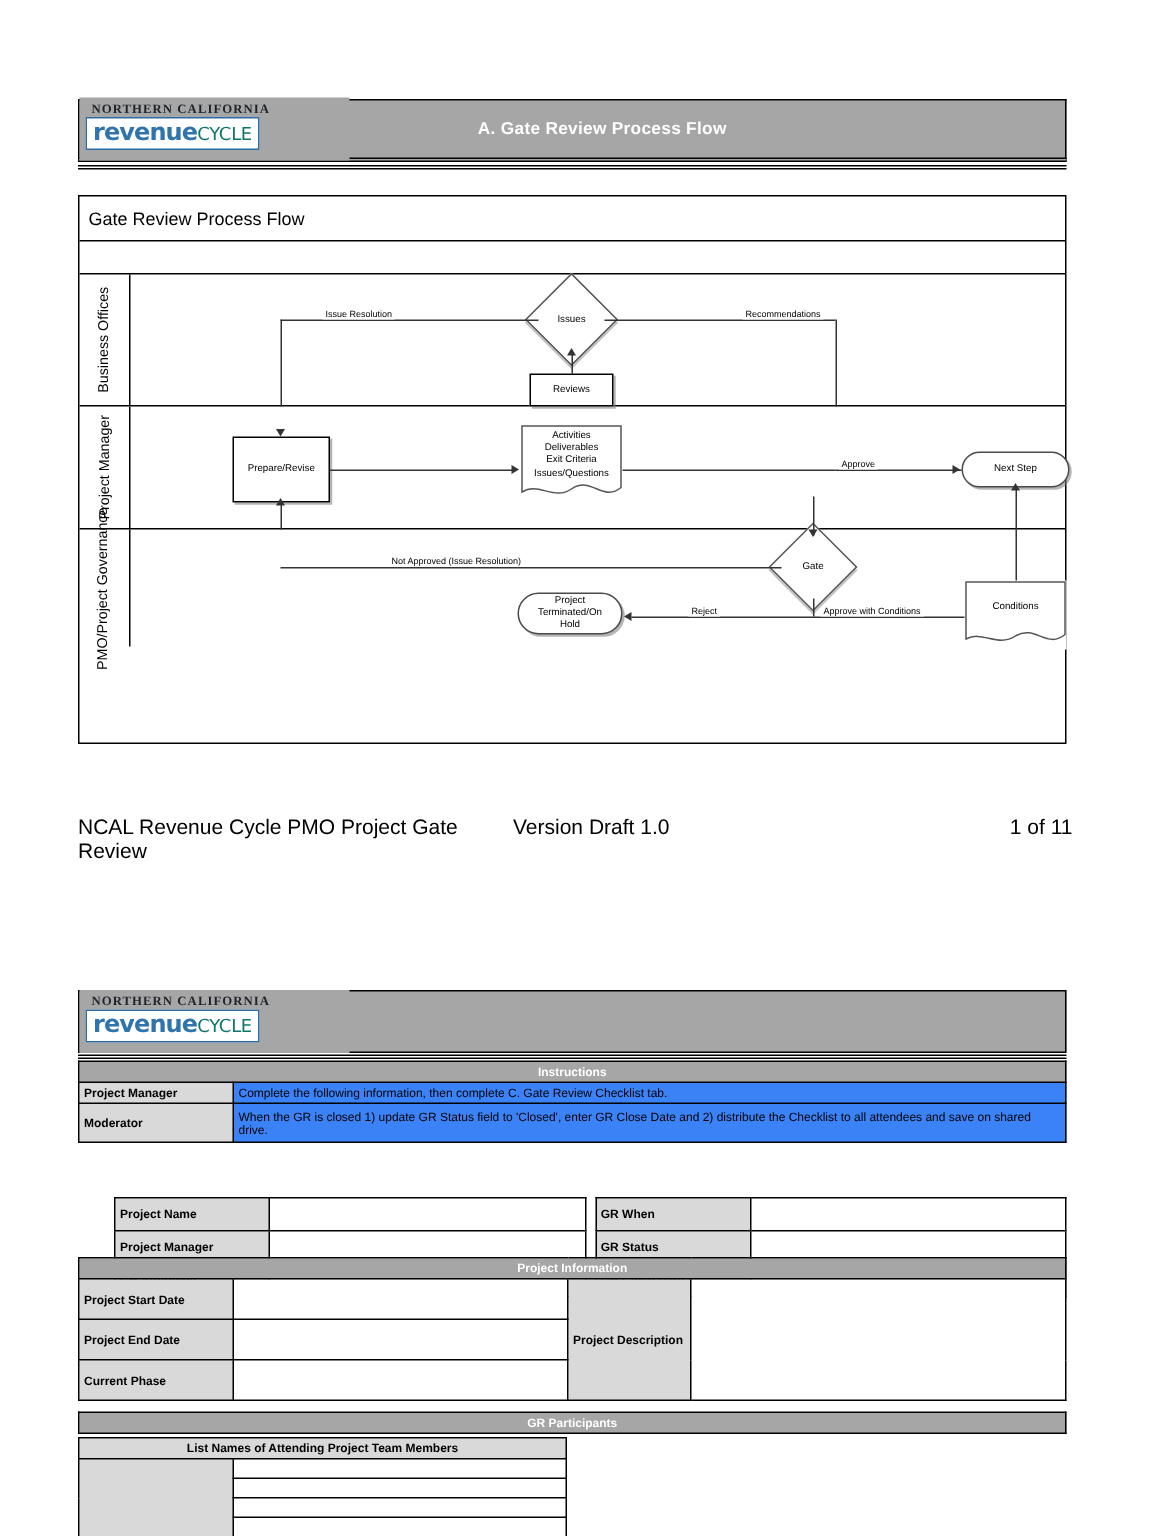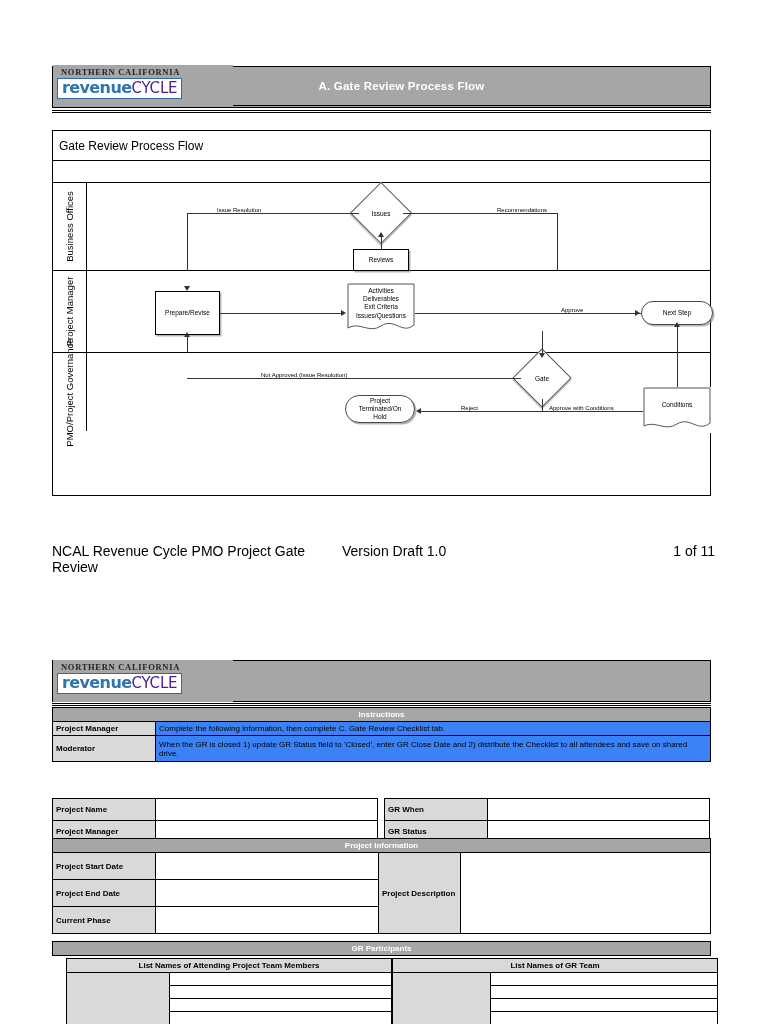--- a/index.html
+++ b/index.html
@@ -44,22 +44,22 @@
     line-height:17px;
     white-space:nowrap;
   }
   .logo-rev {
     font-family:"DejaVu Sans", sans-serif;
     font-weight:bold; font-size:16px;
     color:#2f74ad; letter-spacing:-0.6px;
   }
   .logo-cyc {
     font-family:"DejaVu Sans", sans-serif;
-    font-weight:normal; font-size:15px;
-    color:#4c1d95; letter-spacing:-0.2px;
+    font-weight:normal; font-size:12px;
+    color:#0f766e; letter-spacing:-0.2px;
   }
   .header-title {
     flex:1; text-align:center;
     font-size:11.5px; font-weight:bold; color:#ffffff;
     letter-spacing:0.2px;
     padding-right:140px;
   }
   .doc-header-rule {
     position:absolute; left:52px; top:110px; width:659px;
     height:3px; border-top:1px solid #000; border-bottom:1px solid #000;
@@ -156,21 +156,21 @@
     width:659px; height:42px;
     background:#a6a6a6;
     border:1px solid #000;
     display:flex; align-items:center;
   }
   .p2-rule {
     position:absolute; left:52px; top:43px; width:659px;
     height:3px; border-top:1px solid #000; border-bottom:1px solid #000;
   }
 
-  .tbl { position:absolute; left:52px; width:659px; border-collapse:collapse; }
+  .tbl { position:absolute; left:52px; width:659px; border-collapse:collapse;padding-left:24px; }
   .tbl td, .tbl th { border:1px solid #000; font-size:8px; padding:2px 3px; }
   .band {
     background:#a6a6a6; color:#fff; font-weight:bold;
     text-align:center; font-size:8.5px; height:13px;
   }
   .lbl { background:#d9d9d9; font-weight:bold; width:103px; }
   .val { background:#fff; }
   .instr { background:#3b82f6; font-size:7.5px; }
   .subhdr { background:#d9d9d9; font-weight:bold; text-align:center; font-size:8px; }
 
@@ -426,21 +426,21 @@
     </table>
 
   <table class="tbl sec-part">
     <tbody>
         <tr>
       <td class="band">GR Participants</td>
     </tr>
   </tbody>
     </table>
 
-  <div style="position:absolute; left:66px; top:298px; width:659px; display:flex; gap:0;">
+  <div style="position:absolute; left:52px; top:298px; width:659px; display:flex; gap:0;">
     <table class="half">
       <tbody>
           <tr>
         <td class="subhdr" colspan="2">List Names of Attending Project Team Members</td>
       </tr>
       <tr>
         <td class="lbl" style="width:103px;" rowspan="5"></td>
         <td class="val" style="height:13px;"></td>
       </tr>
       <tr>
@@ -448,35 +448,14 @@
           </tr>
       <tr>
             <td class="val" style="height:13px;"></td>
           </tr>
       <tr>
             <td class="val" style="height:13px;"></td>
           </tr>
 
     </tbody>
       </table>
-    <table class="half">
-      <tbody>
-          <tr>
-        <td class="subhdr" colspan="2">List Names of GR Team</td>
-      </tr>
-      <tr>
-        <td class="lbl" style="width:98px;" rowspan="5"></td>
-        <td class="val" style="height:13px;"></td>
-      </tr>
-      <tr>
-            <td class="val" style="height:13px;"></td>
-          </tr>
-      <tr>
-            <td class="val" style="height:13px;"></td>
-          </tr>
-      <tr>
-            <td class="val" style="height:13px;"></td>
-          </tr>
-
-    </tbody>
-      </table>
   </div>
 </div>
 
 </body></html>

